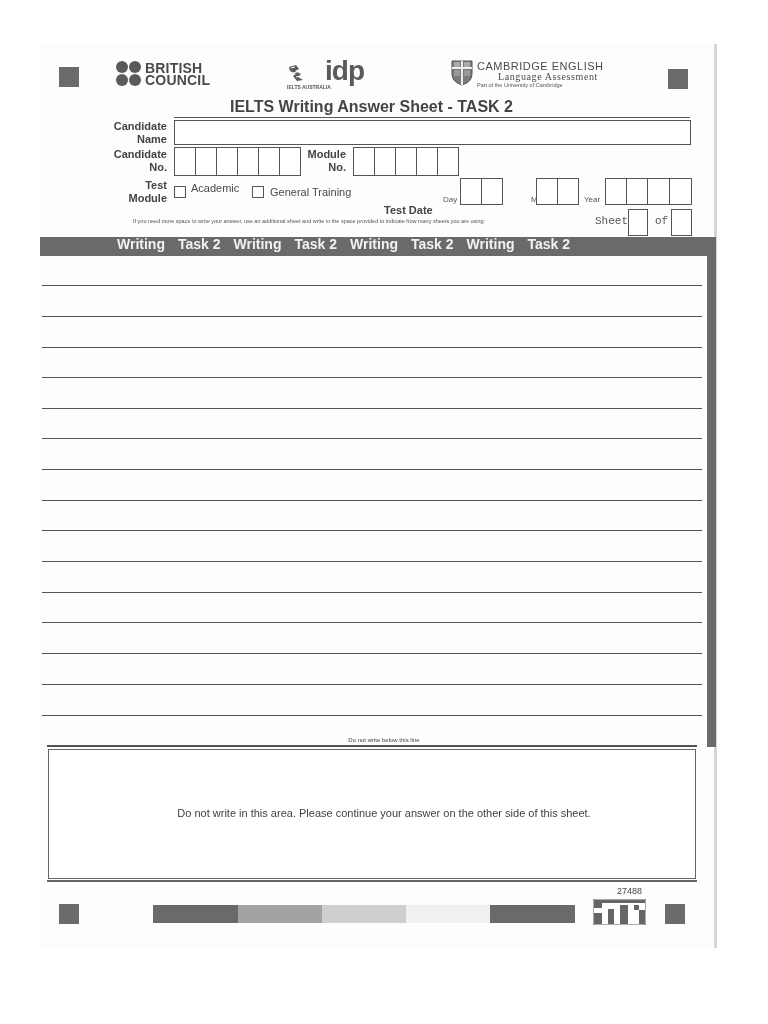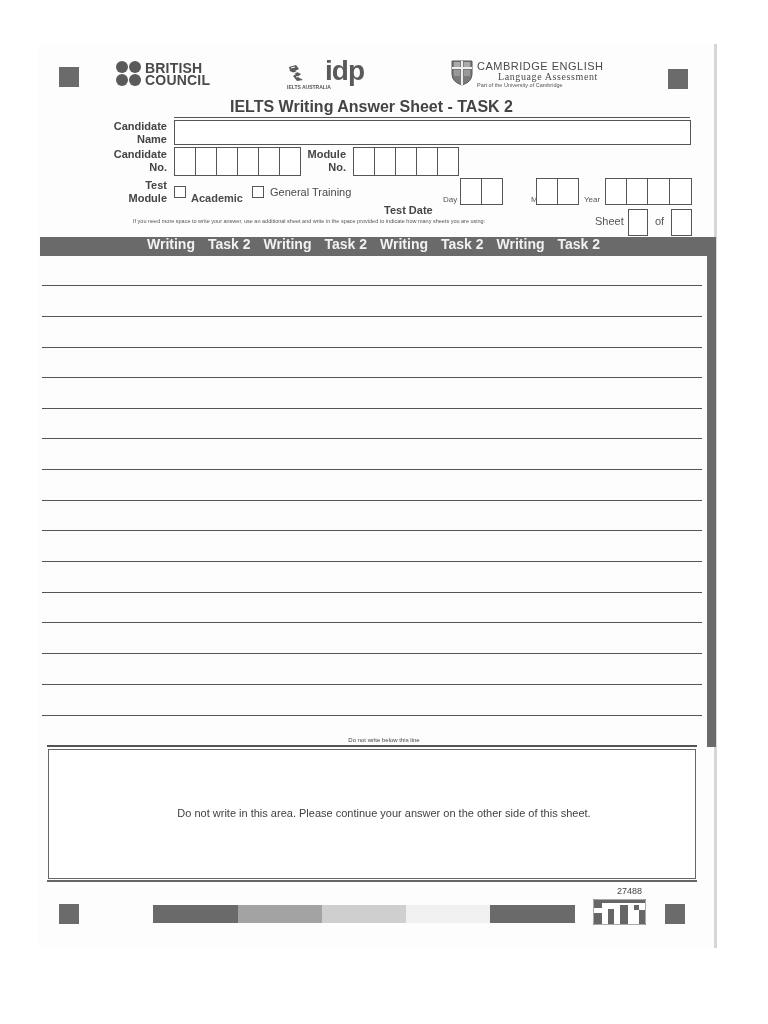--- a/index.html
+++ b/index.html
@@ -34,24 +34,24 @@
 
   .label { position: absolute; font-size: 11px; font-weight: bold; color: #444; text-align: right; line-height: 12.5px; }
   .box { position: absolute; border: 1px solid #555; background: #fff; }
   .cells { position: absolute; display: flex; }
   .cell { border: 1px solid #555; border-left: none; background: #fff; }
   .cells .cell:first-child { border-left: 1px solid #555; }
   .small-label { position: absolute; font-size: 8px; color: #555; }
   .checkbox { position: absolute; width: 12px; height: 12px; border: 1px solid #555; background: #fff; }
   .opt-label { position: absolute; font-size: 11px; color: #4a4a4a; }
   .note { position: absolute; left: 133px; top: 218px; font-size: 5.5px; color: #555; }
-  .sheet-word { position: absolute; font-size: 11px; color: #555; }
+  .sheet-word { position: absolute; font-size: 11px; color: #555; font-family: Liberation Mono, monospace; }
 
   .banner { position: absolute; left: 40px; top: 237px; width: 676px; height: 19px; background: #6a6a6a; }
-  .banner-text { position: absolute; left: 117px; top: 236px; font-size: 14px; font-weight: bold; color: #f2f2f2; white-space: nowrap; word-spacing: 0; margin-left: 30px; }
+  .banner-text { position: absolute; left: 117px; top: 236px; font-size: 14px; font-weight: bold; color: #f2f2f2; white-space: nowrap; word-spacing: 0; }
   .banner-text span { margin-right: 13px; }
   .right-bar { position: absolute; left: 707px; top: 256px; width: 9px; height: 491px; background: #6a6a6a; }
 
   .write-line { position: absolute; left: 42px; width: 660px; height: 1px; background: #555; }
 
   .dnw-line-label { position: absolute; left: 0; width: 768px; top: 737px; text-align: center; font-size: 6px; color: #444; }
   .dnw-rule { position: absolute; left: 47px; top: 745px; width: 650px; height: 2px; background: #555; }
   .dnw-box { position: absolute; left: 48px; top: 749px; width: 648px; height: 130px; border: 1px solid #666; background: #fff; }
   .dnw-msg { position: absolute; left: 0; width: 768px; top: 807px; text-align: center; font-size: 11px; color: #3f3f3f; }
   .dnw-bottom { position: absolute; left: 47px; top: 880px; width: 650px; height: 2px; background: #666; }
@@ -143,21 +143,21 @@
   <div class="cell" style="width:21px;height:29px;"></div>
   <div class="cell" style="width:21px;height:29px;"></div>
   <div class="cell" style="width:21px;height:29px;"></div>
 </div>
 
 <div class="label" style="left:100px;top:179px;width:67px;">
   <div>Test</div>
   <div>Module</div>
 </div>
 <div class="checkbox" style="left:174px;top:186px;"></div>
-<div class="opt-label" style="left:191px;top:192px;font-weight:bold;">Academic</div>
+<div class="opt-label" style="left:191px;top:182px;">Academic</div>
 <div class="checkbox" style="left:252px;top:186px;"></div>
 <div class="opt-label" style="left:270px;top:186px;">General Training</div>
 
 <div class="label" style="left:384px;top:185px;margin-top:19px;">Test Date</div>
 <div class="small-label" style="left:443px;top:195px;">Day</div>
 <div class="cells" style="left:460px;top:178px;">
   <div class="cell" style="width:22px;height:27px;"></div>
   <div class="cell" style="width:21px;height:27px;"></div>
 </div>
 <div class="small-label" style="left:508px;top:195px;padding-left:23px;">Month</div>

